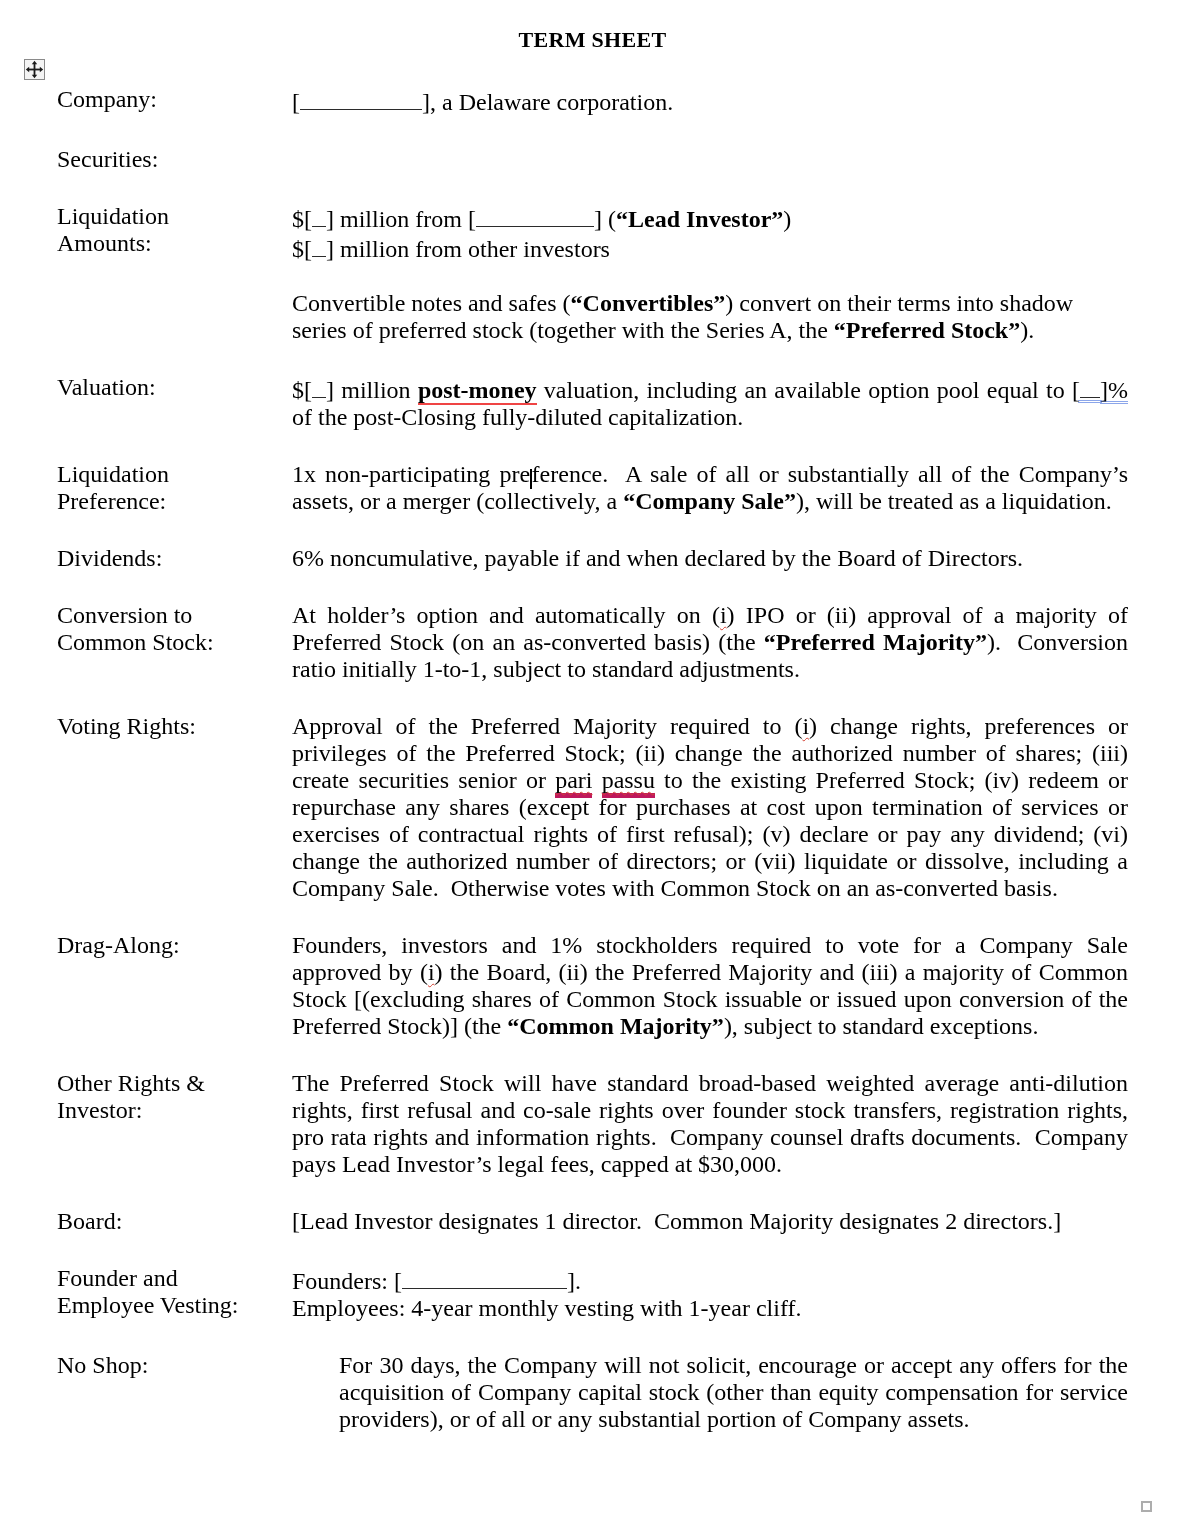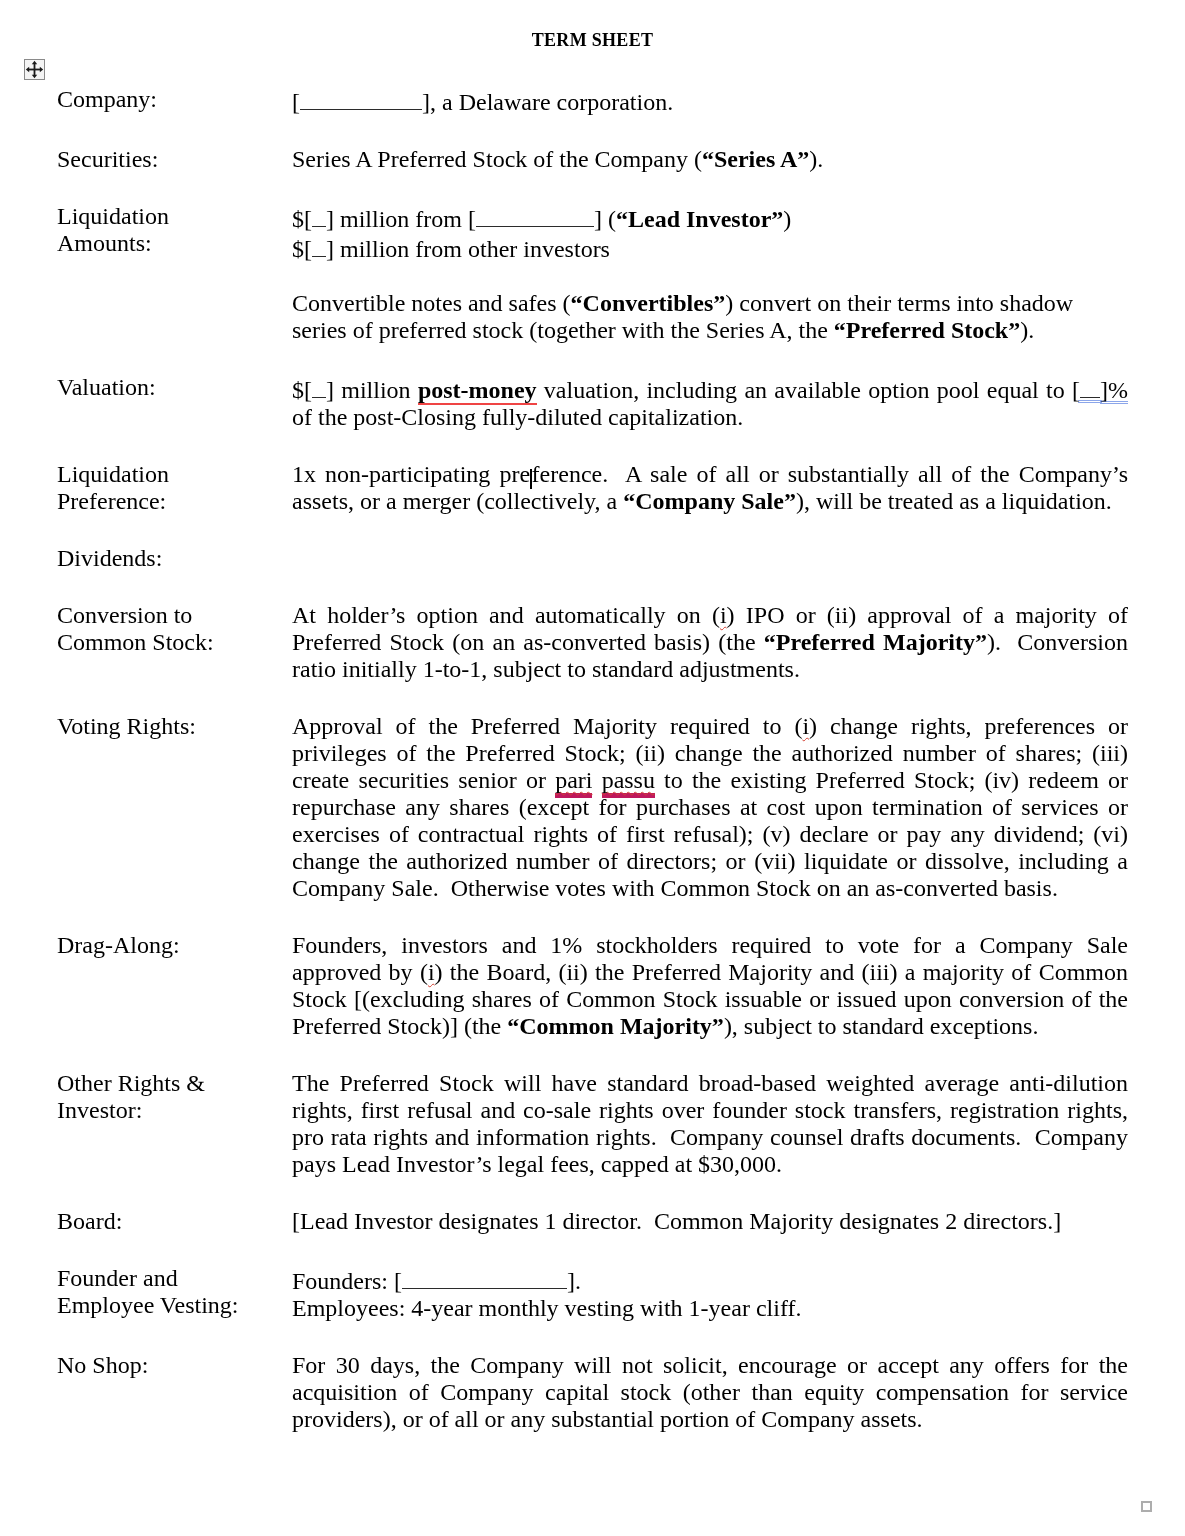--- a/index.html
+++ b/index.html
@@ -4,31 +4,31 @@
 <style>
   * { box-sizing: border-box; }
   html, body { margin: 0; padding: 0; background: #ffffff; }
   body {
     width: 1185px; height: 1536px; position: relative;
     font-family: "Liberation Serif", "DejaVu Serif", serif;
     color: #000;
   }
   .title {
     margin: 27px 0 0 0;
-    font-size: 18px; line-height: 26px; font-weight: bold;
+    font-size: 22px; line-height: 26px; font-weight: bold;
     text-align: center; letter-spacing: 0.3px;
   }
   .move-handle { position: absolute; left: 24px; top: 59px; width: 21px; height: 21px; cursor: move; }
   .resize-handle {
     position: absolute; left: 1141px; top: 1501px; width: 11px; height: 11px;
     border: 2px solid var(--handle-gray, #adadad); background: #fff;
   }
   .rows { margin: 33px 57px 0 57px; font-size: 24px; line-height: 27px; }
   .row { display: flex; margin-bottom: 30px; }
-  .row:last-child { margin-bottom: 0; }
+  .row:last-child { margin-bottom: 0; gap: 47px; }
   .label { flex: 0 0 235px; width: 235px; }
   .content { flex: 1 1 auto; min-width: 0; }
   .para { white-space: pre-wrap; }
   .para.justify { text-align: justify; }
   .para.gap { margin-top: 27px; }
   .b { font-weight: bold; }
   .u { border-bottom: 5px solid #be185d; }
   .b.u { border-bottom: 2px solid #ef4444; }
   .sq {
     text-decoration: underline wavy var(--sq-color, #d23f31);
@@ -77,23 +77,20 @@
         <div>Company:</div>
       </div>
       <div class="content">
         <div class="para"><span class="t">[</span><span class="blank" style="width: 122px;"></span><span class="t">], a Delaware corporation.</span></div>
       </div>
     </div>
     <div class="row">
       <div class="label">
         <div>Securities:</div>
       </div>
-      <div class="content">
-        <div class="para"><span class="t">Series A Preferred Stock of the Company (</span><span class="t b">“Series A”</span><span class="t">).</span></div>
-      </div>
     </div>
     <div class="row">
       <div class="label">
         <div>Liquidation</div>
         <div>Amounts:</div>
       </div>
       <div class="content">
         <div class="para"><span class="t">$[</span><span class="blank" style="width: 14px;"></span><span class="t">] million from [</span><span class="blank" style="width: 118px;"></span><span class="t">] (</span><span class="t b">“Lead Investor”</span><span class="t">)</span></div>
         <div class="para"><span class="t">$[</span><span class="blank" style="width: 14px;"></span><span class="t">] million from other investors</span></div>
         <div class="para gap"><span class="t">Convertible notes and safes (</span><span class="t b">“Convertibles”</span><span class="t">) convert on their terms into shadow series of preferred stock (together with the Series A, the </span><span class="t b">“Preferred Stock”</span><span class="t">).</span></div>
@@ -112,20 +109,23 @@
         <div>Liquidation</div>
         <div>Preference:</div>
       </div>
       <div class="content">
         <div class="para justify"><span class="t">1x non-participating pre</span><span class="caret"></span><span class="t">ference.  A sale of all or substantially all of the Company’s assets, or a merger (collectively, a </span><span class="t b">“Company Sale”</span><span class="t">), will be treated as a liquidation.</span></div>
       </div>
     </div>
     <div class="row">
       <div class="label">
         <div>Dividends:</div>
+      </div>
+      <div class="content">
+        <div class="para"><span class="t">6% noncumulative, payable if and when declared by the Board of Directors.</span></div>
       </div>
     </div>
     <div class="row">
       <div class="label">
         <div>Conversion to</div>
         <div>Common Stock:</div>
       </div>
       <div class="content">
         <div class="para justify"><span class="t">At holder’s option and automatically on (</span><span class="t sq">i</span><span class="t">) IPO or (ii) approval of a majority of Preferred Stock (on an as-converted basis) (the </span><span class="t b">“Preferred Majority”</span><span class="t">).  Conversion ratio initially 1-to-1, subject to standard adjustments.</span></div>
       </div>

